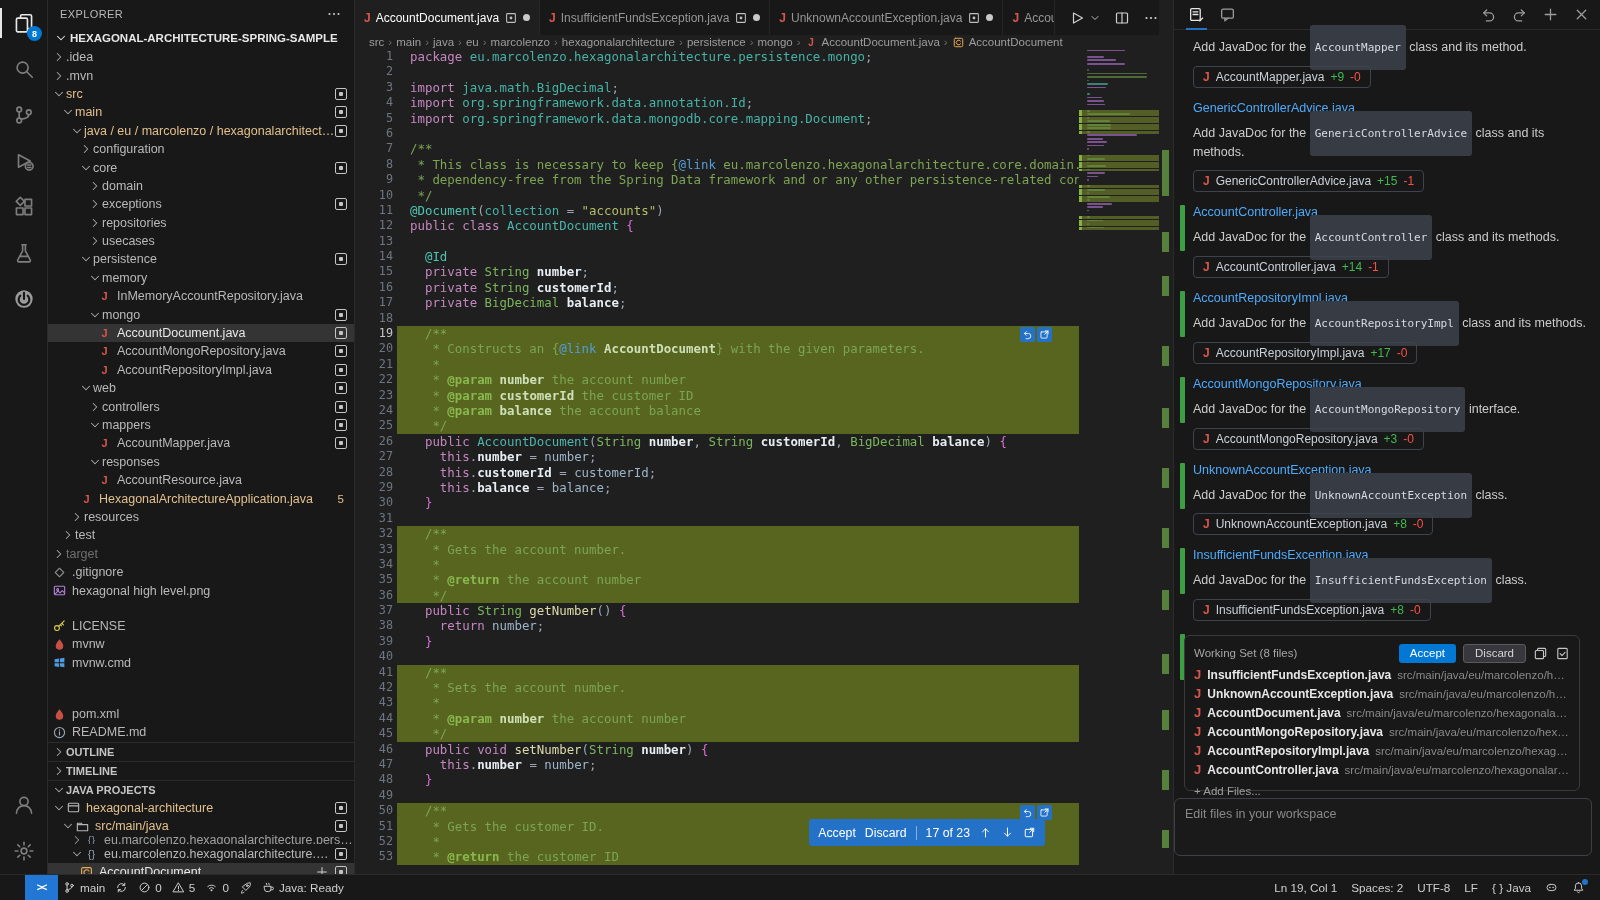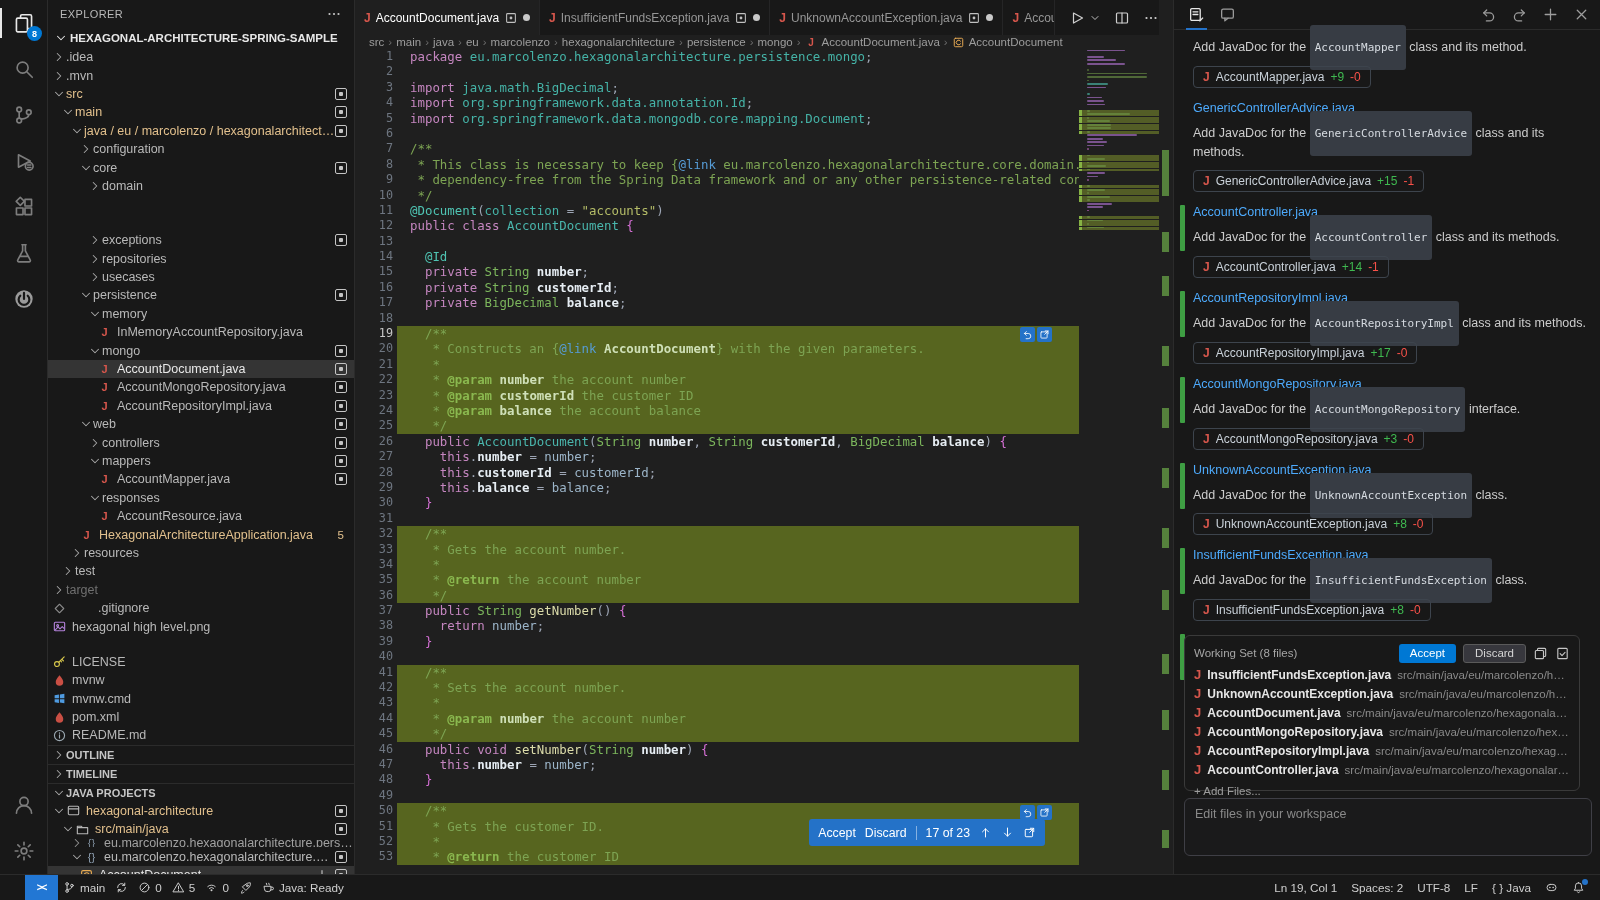--- a/index.html
+++ b/index.html
@@ -106,21 +106,21 @@
   .ws-title{color:#a5a5a5;font-size:11.5px;margin-right:auto}
   .ws-btn{height:19px;padding:0 11px;border-radius:3px;font-size:11.5px;display:flex;align-items:center;cursor:pointer}
   .ws-btn.primary{background:#0078d4;color:#fff}
   .ws-btn.secondary{background:#37373d;color:#d5d5d5;border:1px solid #5a5a5a}
   .ws-head .icn{width:15px;height:15px;color:#c5c5c5;cursor:pointer}
   .ws-row{height:19px;display:flex;align-items:center;gap:6px;white-space:nowrap;overflow:hidden;cursor:pointer}
   .ws-row .name{color:#e6e6e6;font-weight:bold;font-size:12px}
   .ws-row .path{color:#8a8a8a;font-size:11.5px;overflow:hidden;text-overflow:ellipsis}
   .ws-add{height:20px;display:flex;align-items:center;color:#9d9d9d;font-size:11.5px;gap:4px;cursor:pointer;margin-top:2px}
 
-  #chatinput{position:absolute;left:10px;right:8px;top:798px;height:58px;border:1px solid #3f3f46;border-radius:6px;background:#1a1a1b;padding:8px 10px}
+  #chatinput{position:absolute;left:0;right:8px;top:798px;height:58px;border:1px solid #3f3f46;border-radius:6px;background:#1a1a1b;padding:8px 10px}
   #ci-placeholder{color:#8a8a8a;font-size:12.5px}
   #ci-bottom{position:absolute;left:10px;right:10px;bottom:6px;display:flex;align-items:center;gap:10px;color:#9a9a9a}
   #ci-bottom .icn{width:14px;height:14px;cursor:pointer}
   #ci-send{width:16px;height:16px;color:#7d8590;cursor:pointer}
 
   
   #statusbar{position:absolute;left:0;top:874px;width:1600px;height:26px;background:#181818;border-top:1px solid #2b2b2b;display:flex;align-items:center;font-size:11.7px;color:#cfcfcf}
   .st-remote{width:33px;height:25px;background:#2277d4;color:#fff;display:flex;align-items:center;justify-content:center;font-weight:bold;font-size:10px;margin-left:25px;cursor:pointer;letter-spacing:-1px}
   .st-item{display:flex;align-items:center;gap:4px;padding:0 5px;height:100%;cursor:pointer}
   .st-item .icn{width:13px;height:13px}
@@ -295,21 +295,21 @@
         <span class="mod-badge"></span>
       </div>
       <div class="trow" style="padding-left: 40px;">
         <span class="chev icn">
           <svg viewBox="0 0 16 16" fill="none" stroke="currentColor" stroke-width="1.2" stroke-linecap="round" stroke-linejoin="round">
             <path d="M6 4l4 4-4 4"></path>
           </svg>
         </span>
         <span class="lbl">domain</span>
       </div>
-      <div class="trow" style="padding-left: 40px; margin-top: 36px;">
+      <div class="trow" style="padding-left: 40px;">
         <span class="chev icn">
           <svg viewBox="0 0 16 16" fill="none" stroke="currentColor" stroke-width="1.2" stroke-linecap="round" stroke-linejoin="round">
             <path d="M6 4l4 4-4 4"></path>
           </svg>
         </span>
         <span class="lbl">exceptions</span>
         <span class="mod-badge"></span>
       </div>
       <div class="trow" style="padding-left: 40px;">
         <span class="chev icn">
@@ -438,21 +438,21 @@
         <span class="lbl">test</span>
       </div>
       <div class="trow dim" style="padding-left: 4px;">
         <span class="chev icn">
           <svg viewBox="0 0 16 16" fill="none" stroke="currentColor" stroke-width="1.2" stroke-linecap="round" stroke-linejoin="round">
             <path d="M6 4l4 4-4 4"></path>
           </svg>
         </span>
         <span class="lbl">target</span>
       </div>
-      <div class="trow" style="padding-left: 4px; gap: 26px;">
+      <div class="trow" style="padding-left: 4px;">
         <span class="ficon icn" style="color: rgb(138, 138, 138);">
           <svg viewBox="0 0 16 16" fill="none" stroke="currentColor" stroke-width="1.2" stroke-linecap="round" stroke-linejoin="round">
             <rect x="4.8" y="4.8" width="6.4" height="6.4" transform="rotate(45 8 8)"></rect>
           </svg>
         </span>
         <span class="lbl">.gitignore</span>
       </div>
       <div class="trow" style="padding-left: 4px;">
         <span class="ficon icn" style="color: rgb(177, 128, 215);">
           <svg viewBox="0 0 16 16" fill="none" stroke="currentColor" stroke-width="1.2" stroke-linecap="round" stroke-linejoin="round">
@@ -481,21 +481,21 @@
         <span class="lbl">mvnw</span>
       </div>
       <div class="trow" style="padding-left: 4px;">
         <span class="ficon icn" style="color: rgb(79, 155, 224);">
           <svg viewBox="0 0 16 16" fill="none" stroke="currentColor" stroke-width="1.2" stroke-linecap="round" stroke-linejoin="round">
             <path d="M2.8 4.4l4.6-.7v4H2.8zM8.4 3.6L13.2 3v4.7H8.4zM2.8 8.7h4.6v4l-4.6-.7zM8.4 8.7h4.8V13l-4.8-.7z" fill="currentColor" stroke="none"></path>
           </svg>
         </span>
         <span class="lbl">mvnw.cmd</span>
       </div>
-      <div class="trow" style="padding-left: 4px;">
+      <div class="trow" style="padding-left: 4px; margin-top: 33px;">
         <span class="ficon icn" style="color: rgb(201, 79, 68);">
           <svg viewBox="0 0 16 16" fill="none" stroke="currentColor" stroke-width="1.2" stroke-linecap="round" stroke-linejoin="round">
             <path d="M8 2.3c2.6 3.1 4 5.2 4 7.2a4 4 0 0 1-8 0c0-2 1.4-4.1 4-7.2z" fill="currentColor" stroke="none"></path>
           </svg>
         </span>
         <span class="lbl">pom.xml</span>
       </div>
       <div class="trow" style="padding-left: 4px;">
         <span class="ficon icn" style="color: rgb(154, 167, 176);">
           <svg viewBox="0 0 16 16" fill="none" stroke="currentColor" stroke-width="1.2" stroke-linecap="round" stroke-linejoin="round">

